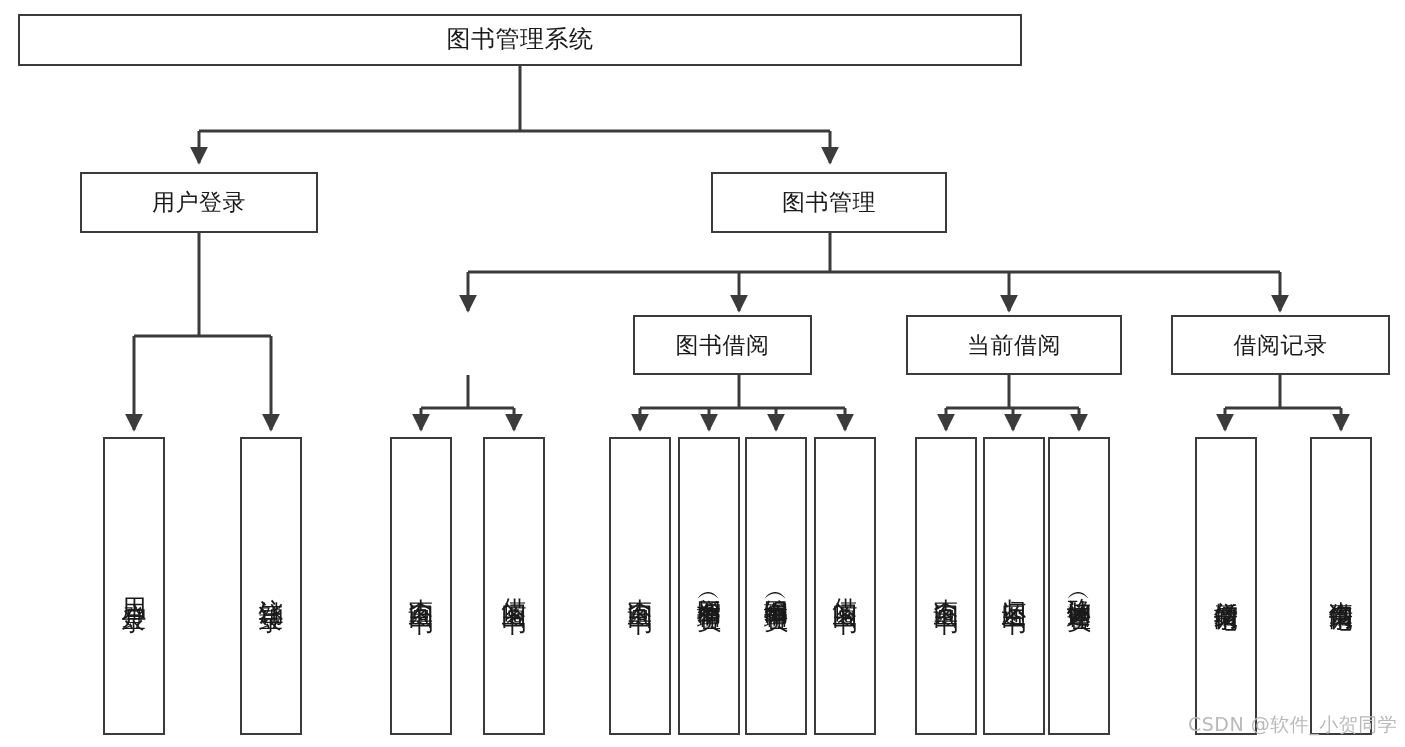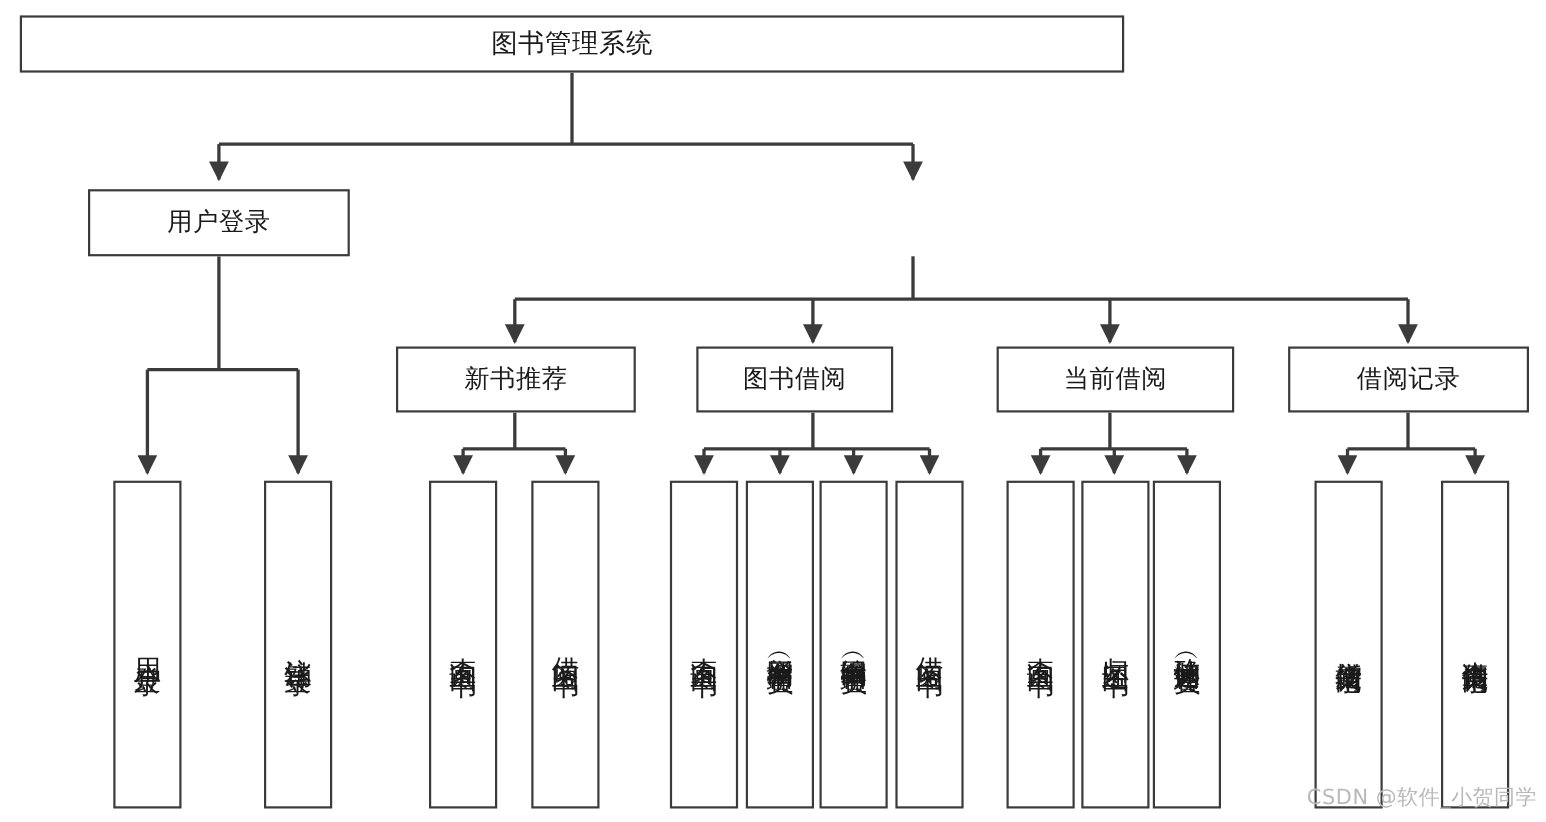--- a/index.html
+++ b/index.html
@@ -137,24 +137,24 @@
   </svg>
 
   <div class="node horiz root" style="left:18px; top:14px; width:1004px; height:52px;">
     <span class="node-label">图书管理系统</span>
   </div>
 
   <div class="node horiz" style="left:80px; top:172px; width:238px; height:61px;">
     <span class="node-label">用户登录</span>
   </div>
 
-
-  <div class="node horiz" style="left:360px; top:315px; width:218px; height:60px;">
-    <span class="node-label">新书推荐</span>
-  </div>
+  <div class="node horiz" style="left:711px; top:172px; width:236px; height:61px;">
+    <span class="node-label">图书管理</span>
+  </div>
+
 
   <div class="node horiz" style="left:633px; top:315px; width:179px; height:60px;">
     <span class="node-label">图书借阅</span>
   </div>
 
   <div class="node horiz" style="left:906px; top:315px; width:216px; height:60px;">
     <span class="node-label">当前借阅</span>
   </div>
 
   <div class="node horiz" style="left:1171px; top:315px; width:219px; height:60px;justify-content:center;">

